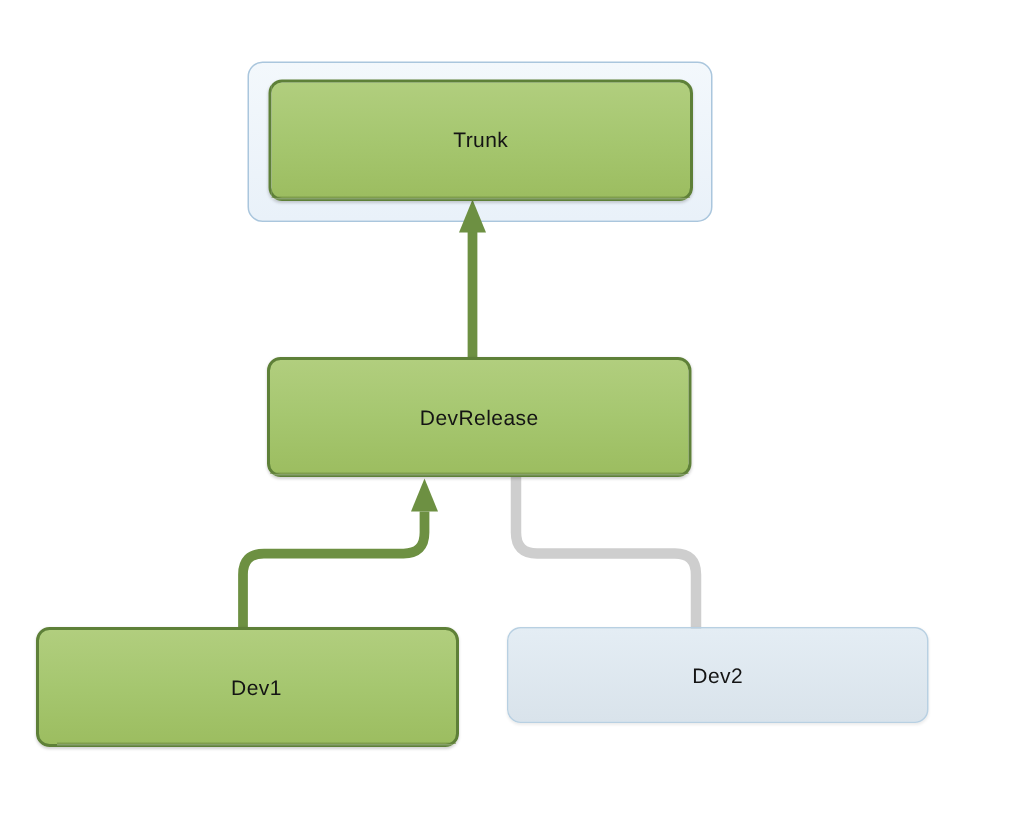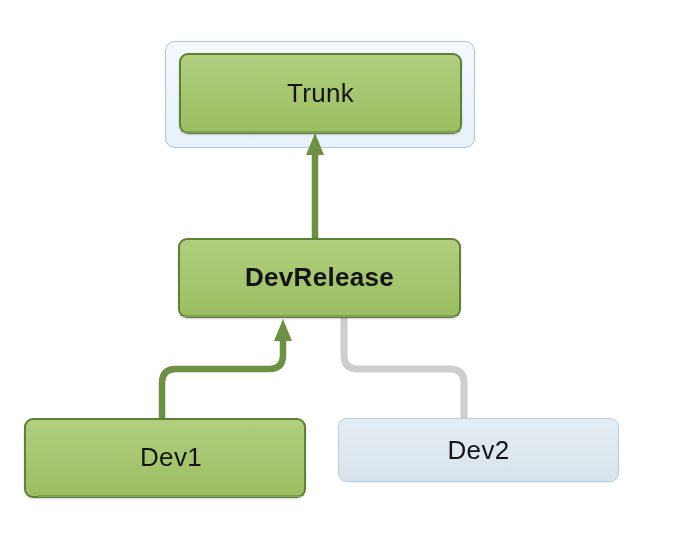--- a/index.html
+++ b/index.html
@@ -29,21 +29,21 @@
     pointer-events: none;
   }
 
   
   .node {
     position: absolute;
     box-sizing: border-box;
     border-radius: 9px;
     display: flex;
     flex-direction: column;
-    font-size: 26px;
+    font-size: 14px;
     letter-spacing: 0.3px;
     box-shadow: 0 1px 2px rgba(0,0,0,0.18);
   }
   .node.green {
     background: linear-gradient(180deg, #b1ce7e 0%, #a6c770 48%, #9cbd60 100%);
     border: 2px solid #5e8038;
   }
   .node.inactive {
     background: linear-gradient(180deg, #e4edf4 0%, #d9e3eb 100%);
     border: 1.5px solid #b8d0e2;
@@ -84,21 +84,21 @@
       <path d="M 344 315 L 344 355 Q 344 369 358 369 L 450 369 Q 464 369 464 383 L 464 422" fill="none" stroke="#cecece" stroke-width="7"></path>
     </g>
   </svg>
 
   <div class="node green" style="left:179px; top:53px; width:283px; height:81px;">
     <div class="row top">
       <span>Trunk</span>
     </div>
   </div>
 
-  <div class="node green" style="left:178px; top:238px; width:283px; height:80px;font-weight:bold;">
+  <div class="node green" style="left:178px; top:238px; width:283px; height:80px;">
     <div class="row top">
       <span>DevRelease</span>
     </div>
   </div>
 
   <div class="node green" style="left:24px; top:418px; width:282px; height:80px;padding-left:12px;">
     <div class="row top">
       <span>Dev1</span>
     </div>
   </div>

